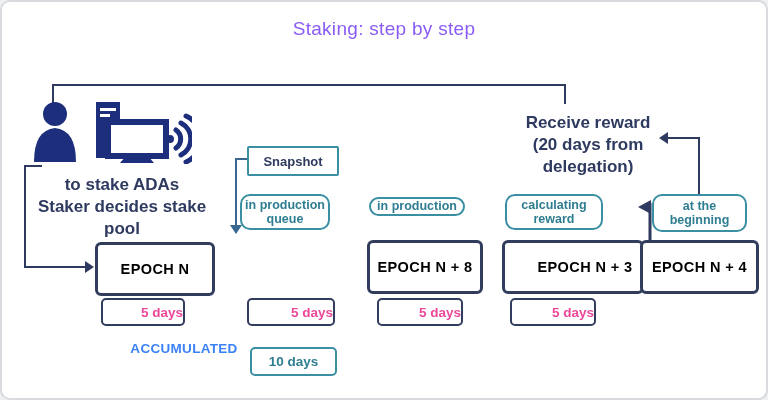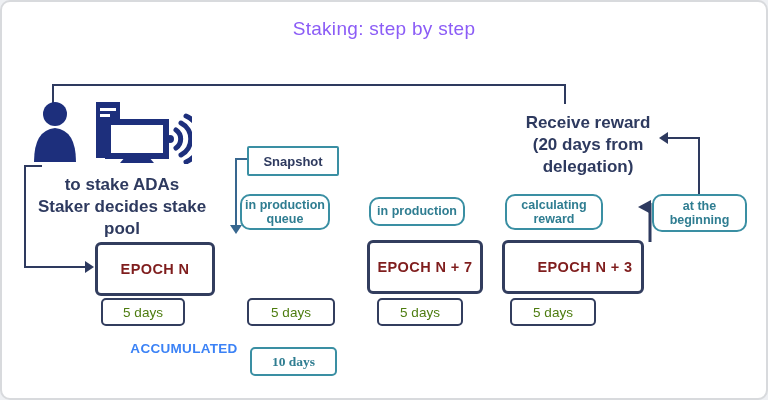--- a/index.html
+++ b/index.html
@@ -15,24 +15,24 @@
   
   .arr{width:0;height:0;}
   .arr-down{border-left:6px solid transparent;border-right:6px solid transparent;border-top:9px solid #2e3a5f;}
   .arr-down-blue{border-left:6px solid transparent;border-right:6px solid transparent;border-top:9px solid #38678f;}
   .arr-right{border-top:6px solid transparent;border-bottom:6px solid transparent;border-left:9px solid #2e3a5f;}
   .arr-left{border-top:6px solid transparent;border-bottom:6px solid transparent;border-right:9px solid #2e3a5f;}
 
   
   .epoch-box{height:48px;border:3px solid #323d5e;border-radius:6px;background:#fff;
              display:flex;align-items:center;justify-content:center;
-             font-size:14.5px;font-weight:bold;color:#7f1d1d;letter-spacing:.4px;}
+             font-size:14.5px;font-weight:bold;color:#000000;letter-spacing:.4px;}
   .days-box{height:24px;border:2px solid #323d5e;border-radius:5px;background:#fff;
-            display:flex;align-items:center;justify-content:center;
-            font-size:13.5px;font-weight:normal;color:#4d7c0f;}
+            display:flex;align-items:center;justify-content:flex-end;
+            font-size:13.5px;font-weight:bold;color:#ec4899;}
   .status-box{border:2px solid #3a8fa3;border-radius:10px;background:#fff;
               display:flex;align-items:center;justify-content:center;text-align:center;
               font-size:12.5px;font-weight:bold;color:#2f7d91;line-height:1.15;padding:2px 3px;box-sizing:border-box;}
   .snapshot-box{border:2px solid #3a8fa3;border-radius:2px;background:#fff;
                 display:flex;align-items:center;justify-content:center;
                 font-size:13px;font-weight:bold;color:#2e3a5f;}
   .accum-box{height:25px;border:2px solid #3a8fa3;border-radius:5px;background:#fff;
              display:flex;align-items:center;justify-content:center;
              font-size:13.5px;font-weight:bold;color:#2f7d91;}
   .caption{font-size:17px;font-weight:bold;color:#2e3a5f;text-align:center;line-height:1.3;}
@@ -95,58 +95,61 @@
   <div class="abs snapshot-box" style="left:245px;top:144px;width:88px;height:26px;">
     <span>Snapshot</span>
   </div>
   <div class="abs line-blue" style="left:233px;top:156px;width:12px;height:2px;"></div>
   <div class="abs line-blue" style="left:233px;top:156px;width:2px;height:68px;"></div>
   <div class="abs arr arr-down-blue" style="left:228px;top:223px;"></div>
 
   <div class="abs status-box" style="left:238px;top:192px;width:90px;height:36px;">
     <span>in production queue</span>
   </div>
-  <div class="abs status-box" style="left:367px;top:195px;width:96px;height:29px;">
+  <div class="abs status-box" style="left:367px;top:195px;width:96px;height:19px;">
     <span>in production</span>
   </div>
   <div class="abs status-box" style="left:650px;top:192px;width:95px;height:38px;">
     <span>at the beginning</span>
   </div>
   <div class="abs status-box" style="left:503px;top:192px;width:98px;height:36px;">
     <span>calculating reward</span>
   </div>
 
   <svg class="abs" style="left:636px;top:196px;" width="22" height="44" viewBox="0 0 22 44">
     <line x1="12" y1="5" x2="12" y2="44" stroke="#2e3a5f" stroke-width="3"></line>
     <polygon points="13,2 0,9 13,16" fill="#2e3a5f"></polygon>
   </svg>
 
   <div class="abs epoch-box" style="left:93px;top:240px;width:114px;">
     <span>EPOCH N</span>
   </div>
   <div class="abs epoch-box" style="left:365px;top:238px;width:110px;">
-    <span>EPOCH N + 7</span>
+    <span>EPOCH N + 8</span>
   </div>
   <div class="abs epoch-box" style="left:500px;top:238px;width:112px;padding-left:24px;">
     <span>EPOCH N + 3</span>
+  </div>
+  <div class="abs epoch-box" style="left:638px;top:238px;width:113px;">
+    <span>EPOCH N + 4</span>
   </div>
 
   <div class="abs days-box" style="left:99px;top:296px;width:80px;">
     <span>5 days</span>
   </div>
   <div class="abs days-box" style="left:245px;top:296px;width:84px;">
     <span>5 days</span>
   </div>
   <div class="abs days-box" style="left:375px;top:296px;width:82px;">
     <span>5 days</span>
   </div>
   <div class="abs days-box" style="left:508px;top:296px;width:82px;">
     <span>5 days</span>
   </div>
 
   <div class="abs caption-teal" style="left:112px;top:338px;width:140px;">
     <div>ACCUMULATED</div>
   </div>
-  <div class="abs accum-box" style="left:248px;top:345px;width:83px;font-family:Liberation Serif, serif;">
+  <div class="abs accum-box" style="left:248px;top:345px;width:83px;">
     <span>10 days</span>
   </div>
 
 </div>
 
 </body></html>

